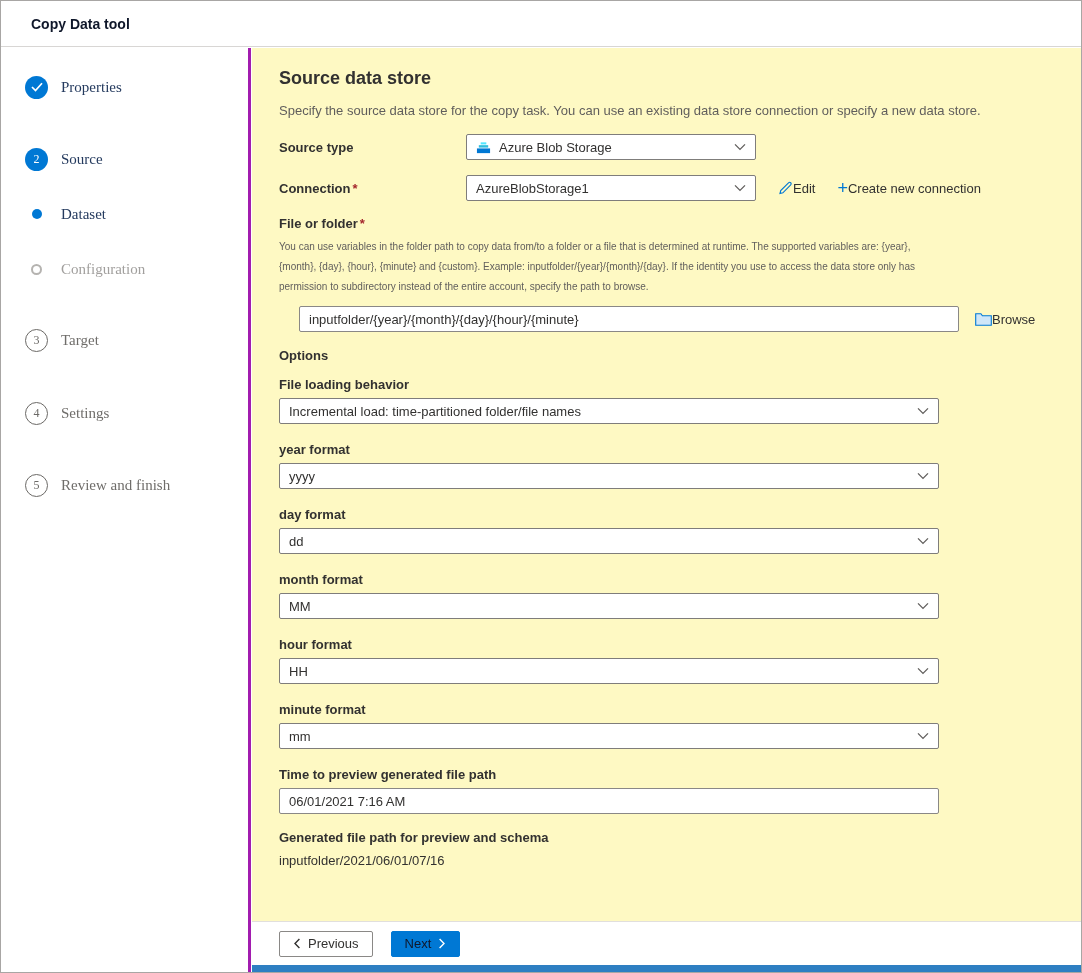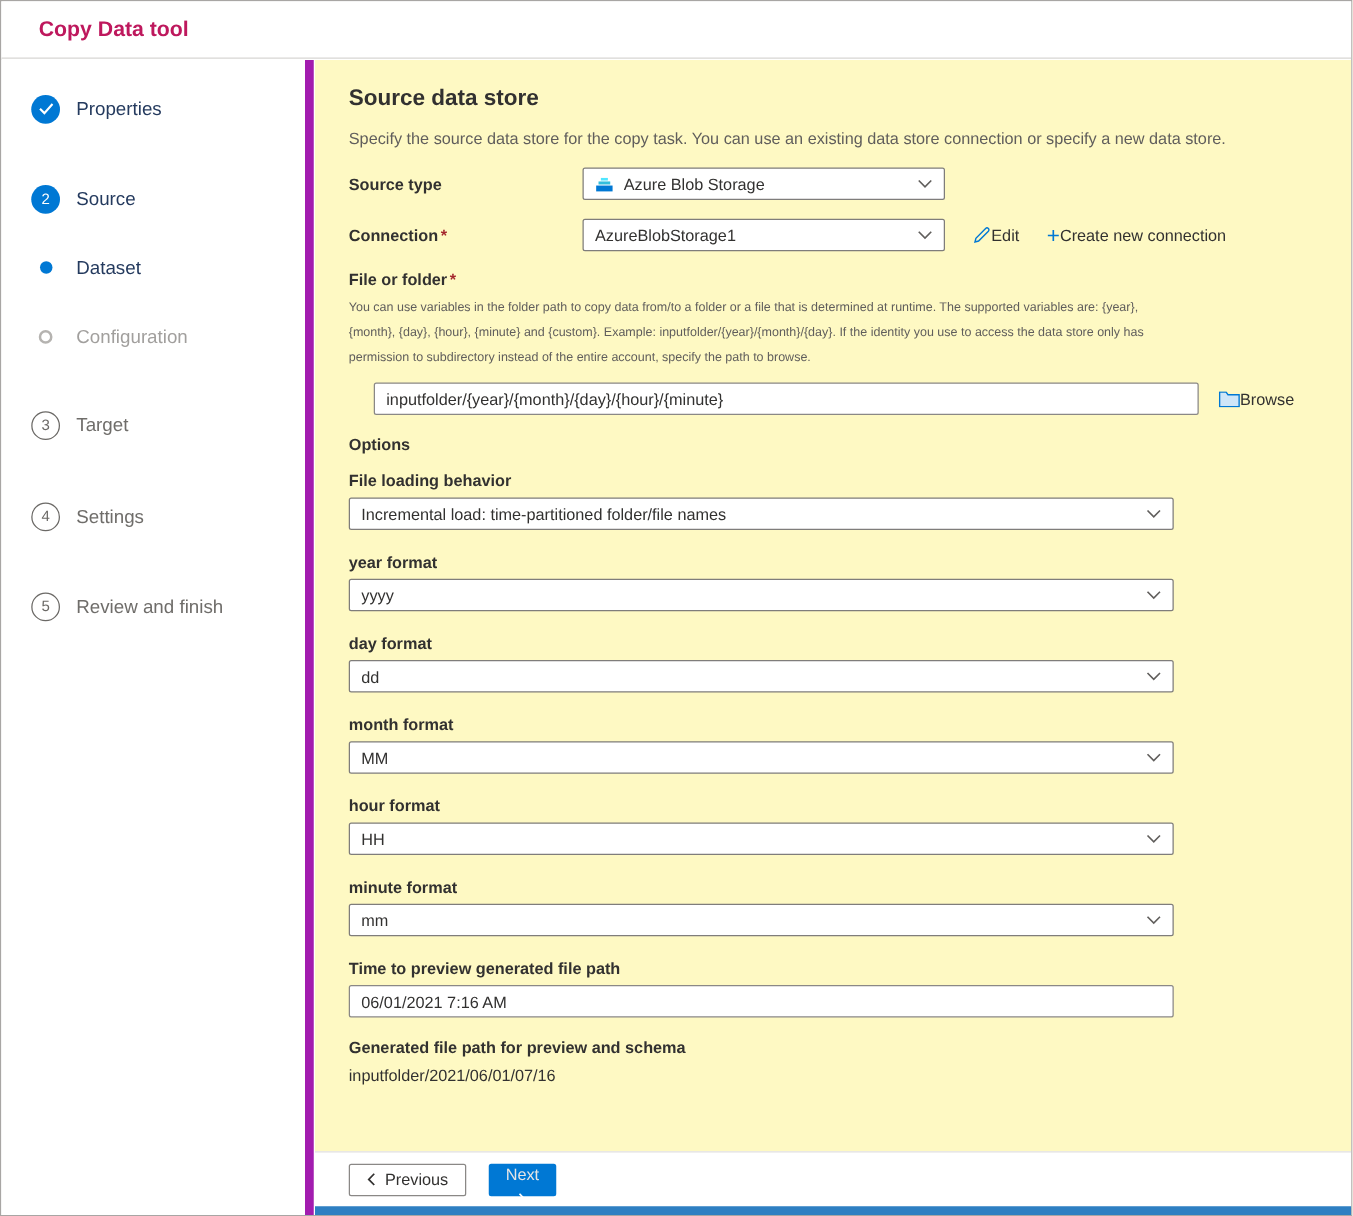--- a/index.html
+++ b/index.html
@@ -2,24 +2,24 @@
 <html><head>
 <meta charset="utf-8">
 <style>
   * { margin:0; padding:0; box-sizing:border-box; }
   html,body { background:#f3f2f1; }
   body { font-family:"Liberation Sans","DejaVu Sans",sans-serif; }
   .page { position:relative; width:1082px; height:973px; background:#fff; border:1px solid #a8a6a4; overflow:hidden; }
 
   
   .header { position:absolute; top:0; left:0; right:0; height:46px; display:flex; align-items:center; padding-left:30px; border-bottom:1px solid #d8d6d4; background:#fff; }
-  .header-title { font-size:17px; font-weight:700; color:#be185d; }
-
-  
-  .sidebar { position:absolute; top:47px; left:0; width:250px; bottom:0; border-right:7px solid #a21caf; background:#fff; }
+  .header-title { font-size:14px; font-weight:700; color:#0f172a; }
+
+  
+  .sidebar { position:absolute; top:47px; left:0; width:250px; bottom:0; border-right:3px solid #a21caf; background:#fff;font-family:Liberation Serif, serif; }
   .step { position:absolute; left:24px; height:24px; display:flex; align-items:center; gap:13px; cursor:pointer; white-space:nowrap; }
   .circle { width:23px; height:23px; border-radius:50%; display:flex; align-items:center; justify-content:center; font-size:12px; flex:0 0 23px; }
   .circle.filled { background:#0078d4; color:#fff; }
   .circle.pending { background:#fff; border:1px solid #6b6966; color:#6b6966; }
   .dotwrap { width:23px; display:flex; justify-content:center; flex:0 0 23px; }
   .dot { width:10px; height:10px; border-radius:50%; }
   .dot.filled { background:#0078d4; }
   .dot.hollow { background:#fff; border:2px solid #b5b3b0; width:11px; height:11px; }
   .step-label { font-size:15px; color:#243a5e; }
   .step-label.pending { color:#6f6d6a; }
@@ -45,21 +45,21 @@
   .text-input { height:26px; border:1px solid #8a8886; border-radius:2px; font-size:13px; color:#323130; padding:0 9px; font-family:inherit; outline:none; }
   .options-label { font-size:13px; font-weight:600; color:#323130; margin-bottom:14px; }
   .group { margin-bottom:18px; }
   .gen-label { font-size:13px; font-weight:600; color:#323130; margin-bottom:8px; margin-top:2px; }
   .gen-value { font-size:13px; color:#323130; }
 
   
   .footer { position:absolute; left:251px; right:0; bottom:7px; height:44px; border-top:1px solid #e1dfdd; display:flex; align-items:center; gap:18px; padding-left:27px; background:#fff; }
   .btn { height:26px; display:flex; align-items:center; gap:7px; font-size:13px; padding:0 13px; cursor:pointer; border-radius:2px; font-family:inherit; }
   .btn-secondary { background:#fff; border:1px solid #8a8886; color:#323130; }
-  .btn-primary { background:#0078d4; border:1px solid #0078d4; color:#e5e5e5;flex-direction:column; }
+  .btn-primary { background:#0078d4; border:1px solid #0078d4; color:#0f172a; }
   .accent-bar { position:absolute; left:251px; right:0; bottom:0; height:7px; background:#2e7fc2; }
 </style>
 </head>
 <body>
 
 <div class="page">
 
   <div class="header">
     <span class="header-title">Copy Data tool</span>
   </div>

